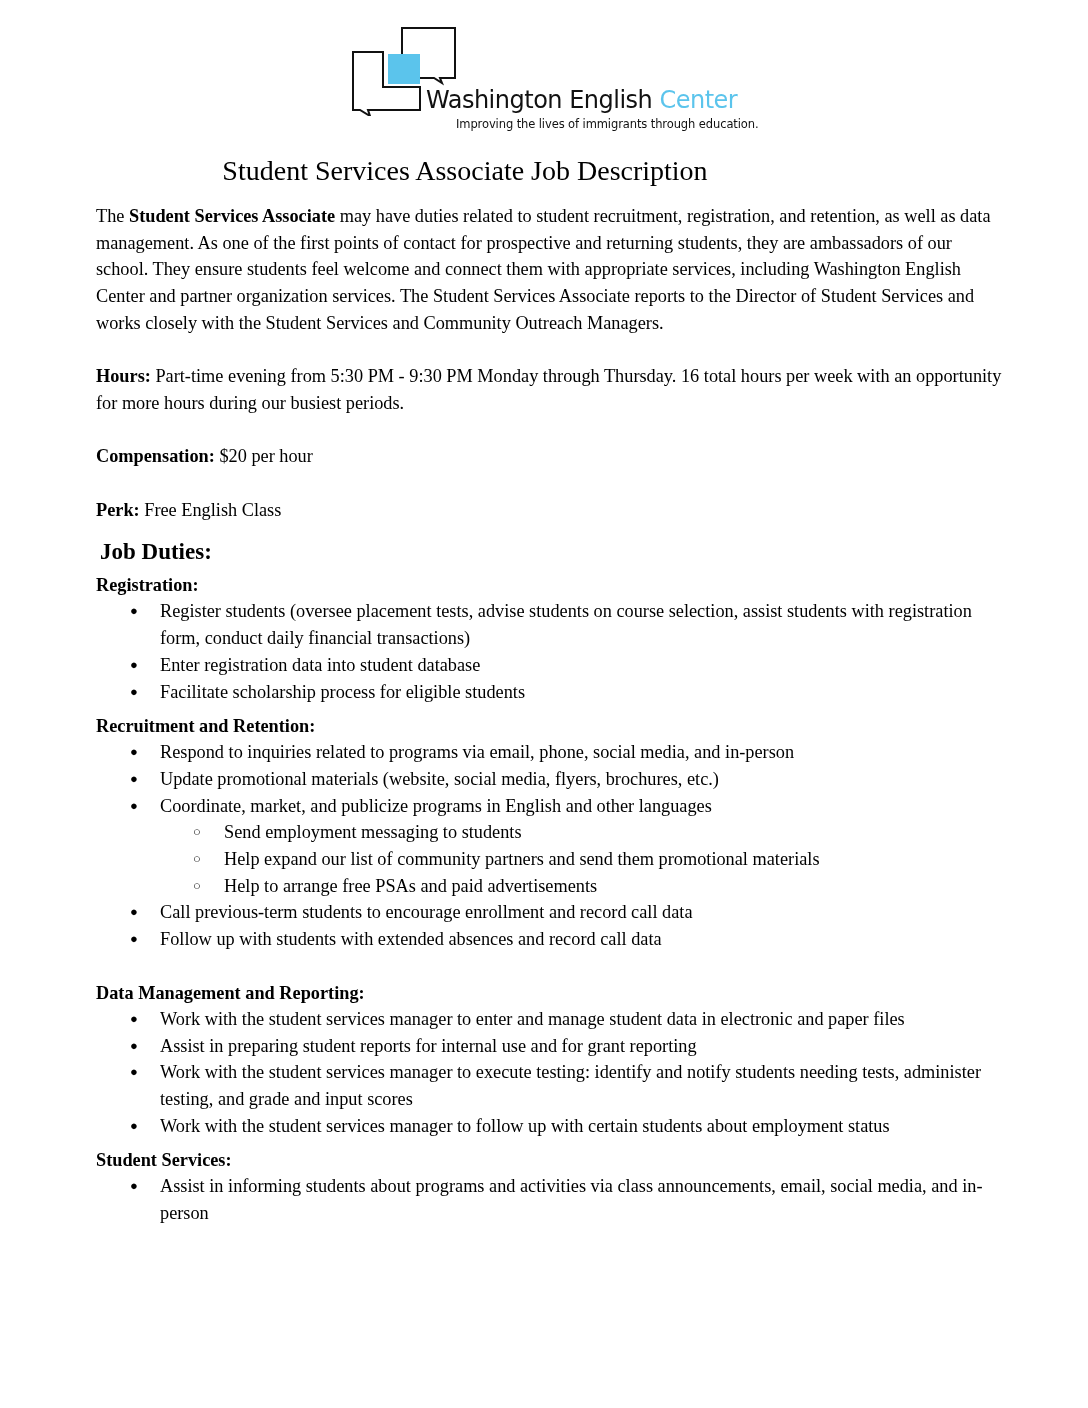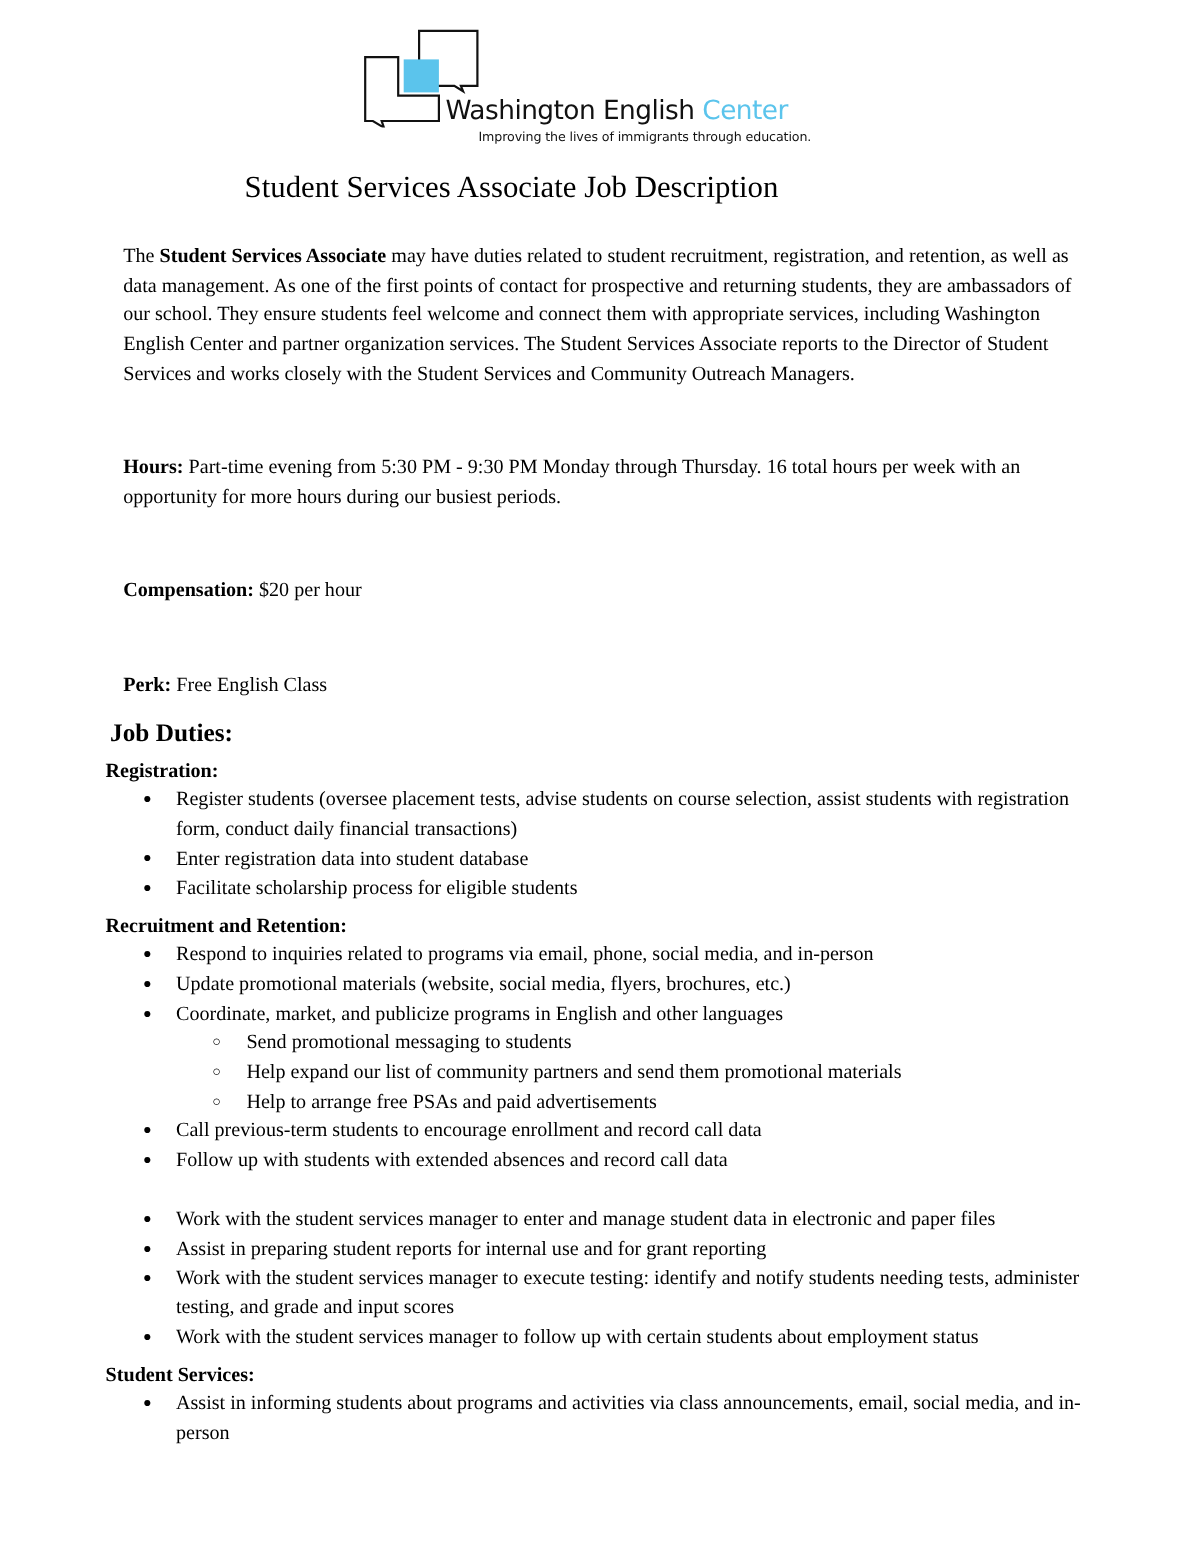--- a/index.html
+++ b/index.html
@@ -1,29 +1,29 @@
 <!DOCTYPE html>
 <html><head>
 <meta charset="utf-8">
 <style>
   html, body { margin: 0; padding: 0; background: #ffffff; }
   body { width: 1088px; height: 1408px; position: relative; overflow: hidden;
          font-family: "Liberation Serif", serif; color: #000; }
-  .logo { position: absolute; left: 329px; top: 26px; width: 400px; height: 110px; }
+  .logo { position: absolute; left: 350px; top: 26px; width: 400px; height: 110px; }
   .logo svg { position: absolute; left: 0; top: 0; }
   .logo-name { position: absolute; left: 76px; top: 60px; font-family: "DejaVu Sans", sans-serif;
                font-size: 24px; letter-spacing: -0.5px; white-space: nowrap; color: #111; }
   .logo-name .accent { color: #5bc4ec; }
   .logo-tag { position: absolute; left: 80px; top: 91px; font-family: "DejaVu Sans", sans-serif;
               font-size: 11.5px; white-space: nowrap; color: #111; letter-spacing: -0.1px; margin-left: 26px; }
   .title { position: absolute; top: 155px; left: 0; width: 930px; text-align: center;
            font-size: 28px; font-weight: normal; margin: 0; }
   .content { position: absolute; left: 96px; top: 203px; width: 910px; font-size: 18.3px;
              line-height: 26.7px; }
-  p { margin: 16px; }
+  p { margin: 0; }
   .gap { height: 26.7px; }
   h2 { font-size: 23px; font-weight: bold; margin: 4px; line-height: 32px; margin-top: 13px; }
   h3 { font-size: 18.3px; font-weight: bold; margin: 0; line-height: 26px; }
   ul { margin: 0; padding: 0; list-style: none; }
   li.b { position: relative; padding-left: 64px; }
   li.b::before { content: "\25CF"; position: absolute; left: 34px; font-size: 13px; top: 0; }
   li.c { position: relative; padding-left: 128px; }
   li.c::before { content: "\25CB"; position: absolute; left: 97px; font-size: 13px; top: 0; }
   .sec-gap { height: 8px; }
   .sec-gap2 { height: 27px; }
@@ -60,28 +60,29 @@
     <li class="b">Enter registration data into student database</li>
     <li class="b">Facilitate scholarship process for eligible students</li>
   </ul>
   <div class="sec-gap"></div>
 
   <h3>Recruitment and Retention:</h3>
   <ul>
     <li class="b">Respond to inquiries related to programs via email, phone, social media, and in-person</li>
     <li class="b">Update promotional materials (website, social media, flyers, brochures, etc.)</li>
     <li class="b">Coordinate, market, and publicize programs in English and other languages</li>
-    <li class="c">Send promotional messaging to students</li>
+    <li class="c">Send employment messaging to students</li>
     <li class="c">Help expand our list of community partners and send them promotional materials</li>
     <li class="c">Help to arrange free PSAs and paid advertisements</li>
     <li class="b">Call previous-term students to encourage enrollment and record call data</li>
     <li class="b">Follow up with students with extended absences and record call data</li>
   </ul>
   <div class="sec-gap2"></div>
 
+  <h3>Data Management and Reporting:</h3>
   <ul>
     <li class="b">Work with the student services manager to enter and manage student data in electronic and paper files</li>
     <li class="b">Assist in preparing student reports for internal use and for grant reporting</li>
     <li class="b">Work with the student services manager to execute testing: identify and notify students needing tests, administer testing, and grade and input scores</li>
     <li class="b">Work with the student services manager to follow up with certain students about employment status</li>
   </ul>
   <div class="sec-gap"></div>
 
   <h3>Student Services:</h3>
   <ul>

